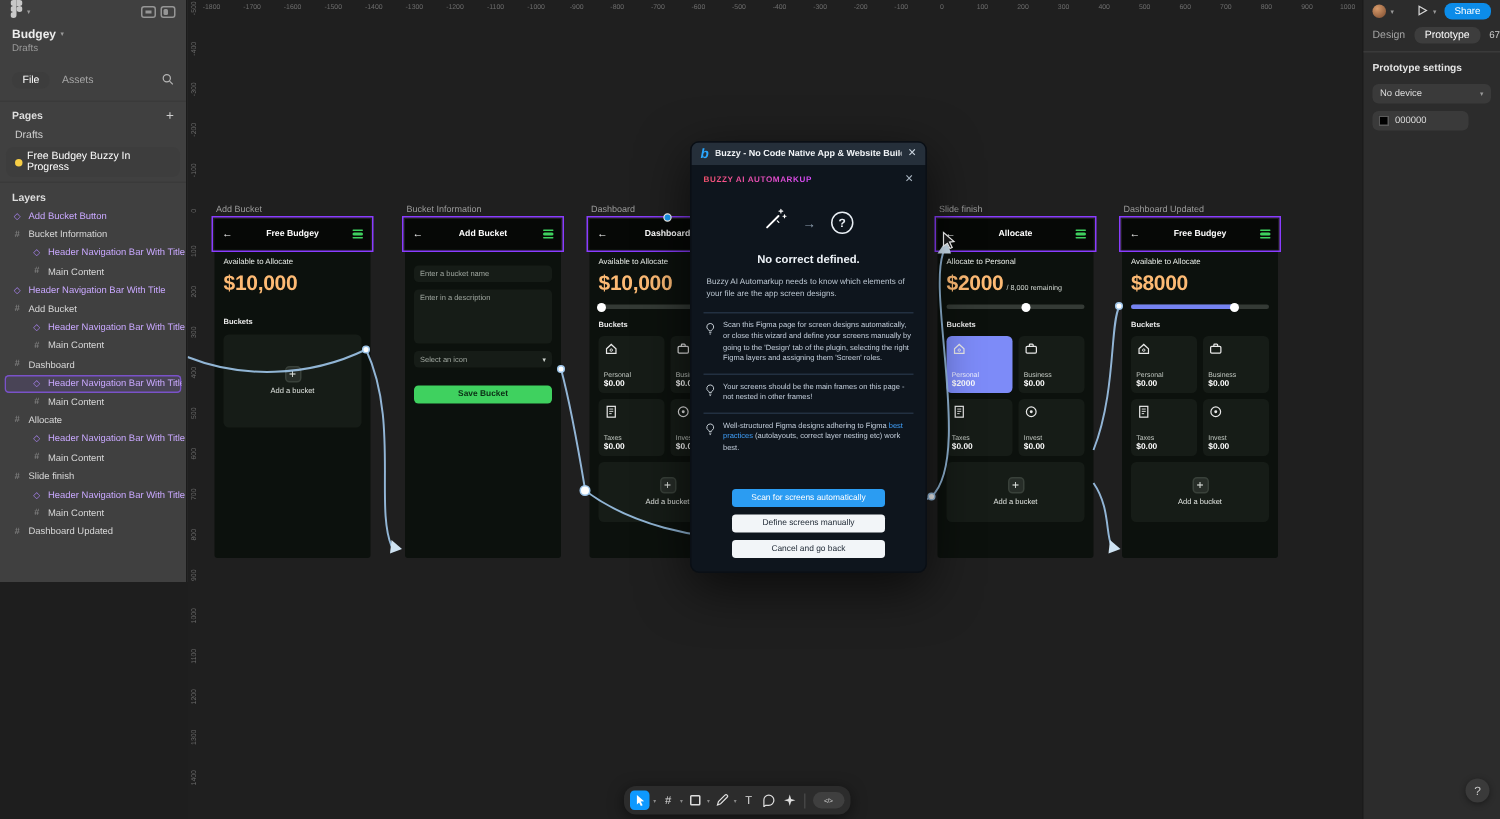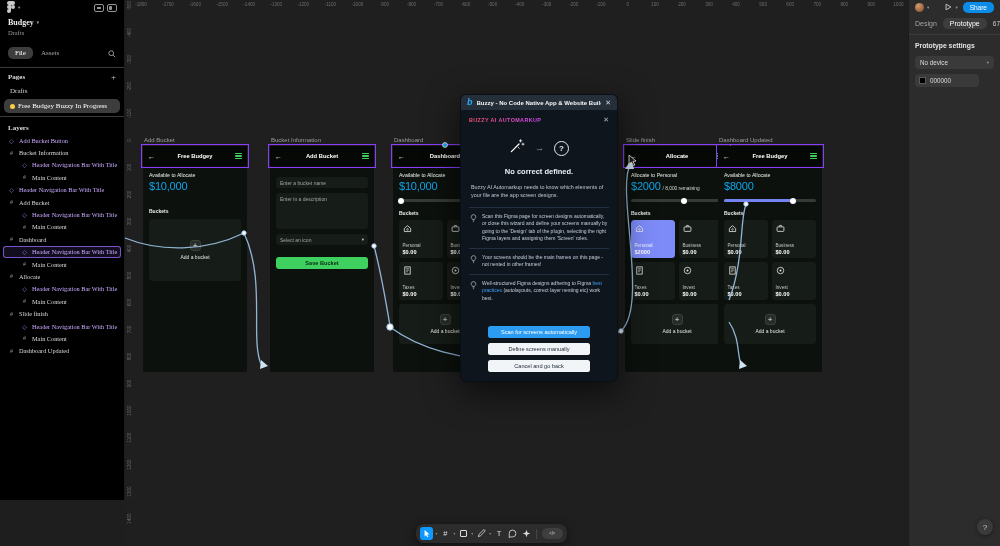--- a/index.html
+++ b/index.html
@@ -1,22 +1,22 @@
 <!DOCTYPE html>
 <html><head>
 <meta charset="utf-8">
 <style>
   * { margin:0; padding:0; box-sizing:border-box; }
   html,body { width:1000px; height:546px; overflow:hidden; background:#1e1e1e;
     font-family:"Liberation Sans","DejaVu Sans",sans-serif; }
   #app { position:relative; width:1000px; height:546px; }
 
   
-  .left-sb { position:absolute; left:0; top:0; width:125px; height:500px;
-    background:#000000; z-index:30; border-right:1px solid #1b1b1b; color:#d6d6d6;font-family:Liberation Serif, serif; }
+  .left-sb { position:absolute; left:0; top:0; width:125px; height:388px;
+    background:#404040; z-index:30; border-right:1px solid #1b1b1b; color:#d6d6d6; }
   .ls-top { height:15px; display:flex; align-items:center; padding:0 7px; gap:3px; }
   .caret { font-size:4.5px; color:#9a9a9a; }
   .spacer { flex:1; }
   .panel-icon { width:10px; height:8px; border:1px solid #969696; border-radius:2px; position:relative; }
   .panel-icon.fill::after { content:""; position:absolute; left:1px; top:1px; bottom:1px; width:3px; background:#969696; border-radius:1px; }
   .panel-icon.dot::after { content:""; position:absolute; left:2px; top:2.5px; width:4px; height:1.5px; background:#969696; }
   .ls-file { padding:3px 8px 4px; }
   .ls-name { font-size:8px; font-weight:bold; color:#ececec; display:flex; align-items:center; gap:3px; }
   .ls-loc { font-size:6.5px; color:#9b9b9b; margin-top:2px; }
   .ls-tabs { display:flex; align-items:center; gap:8px; padding:4px 8px 5px; border-bottom:1px solid #3a3a3a; }
@@ -45,21 +45,21 @@
   .phone { position:absolute; inset:0; background:#0c110d; border-radius:2px; overflow:visible; }
   .phone-header { height:20px; display:flex; align-items:center; padding:0 5px; background:#060806; position:relative; }
   .phone-header::after { content:""; position:absolute; inset:-2px; border:1.5px solid #8a3cff; pointer-events:none; }
   .back { font-size:7px; color:#fff; }
   .ph-title { flex:1; text-align:center; font-size:5.8px; font-weight:bold; color:#fff; }
   .menu { display:flex; flex-direction:column; gap:1.3px; width:7px; }
   .menu i { height:1.1px; background:#3fd15f; border-radius:1px; }
   .phone-body { padding:6px 6px 0; }
   .caption { font-size:5.2px; color:#e8ede8; }
   .amount-row { display:flex; align-items:baseline; gap:2px; margin-top:2px; }
-  .amount { font-size:11px; font-weight:normal; color:#0ea5e9; letter-spacing:-.2px; }
+  .amount { font-size:14px; font-weight:bold; color:#fdba74; letter-spacing:-.2px; }
   .amount-suffix { font-size:4.8px; color:#d4dad4; }
   .slider { margin-top:7px; height:3px; background:#343a35; border-radius:2px; position:relative; }
   .slider .fill { position:absolute; left:0; top:0; height:100%; background:#7583f2; border-radius:2px; }
   .slider .thumb { position:absolute; top:50%; width:6px; height:6px; border-radius:50%; background:#fff; transform:translate(-50%,-50%); }
   .buckets-label { margin-top:8px; font-size:5px; font-weight:bold; color:#eaeaea; }
   .cards { margin-top:4px; display:grid; grid-template-columns:1fr 1fr; gap:4px; }
   .card { background:#161c17; border-radius:3.5px; height:38px; padding:3.5px; display:flex; flex-direction:column; }
   .card-icon { width:9px; height:9px; }
   .card-icon svg { width:9px; height:9px; display:block; }
   .card-name { margin-top:auto; font-size:4.6px; color:#c2c8c2; }
@@ -504,21 +504,21 @@
               </div>
             </div>
           <div class="add-card">
             <span class="plus-chip">+</span>
             <span class="add-label">Add a bucket</span>
           </div>
         </div>
       </div>
     </div>
 
-    <div class="frame" style="left:593px">
+    <div class="frame" style="left:623px">
       <div class="frame-label">Dashboard Updated</div>
       <div class="phone">
         <div class="phone-header">
           <span class="back">←</span>
           <span class="ph-title">Free Budgey</span>
           <span class="menu">
               <i></i>
               <i></i>
               <i></i>
             </span>

